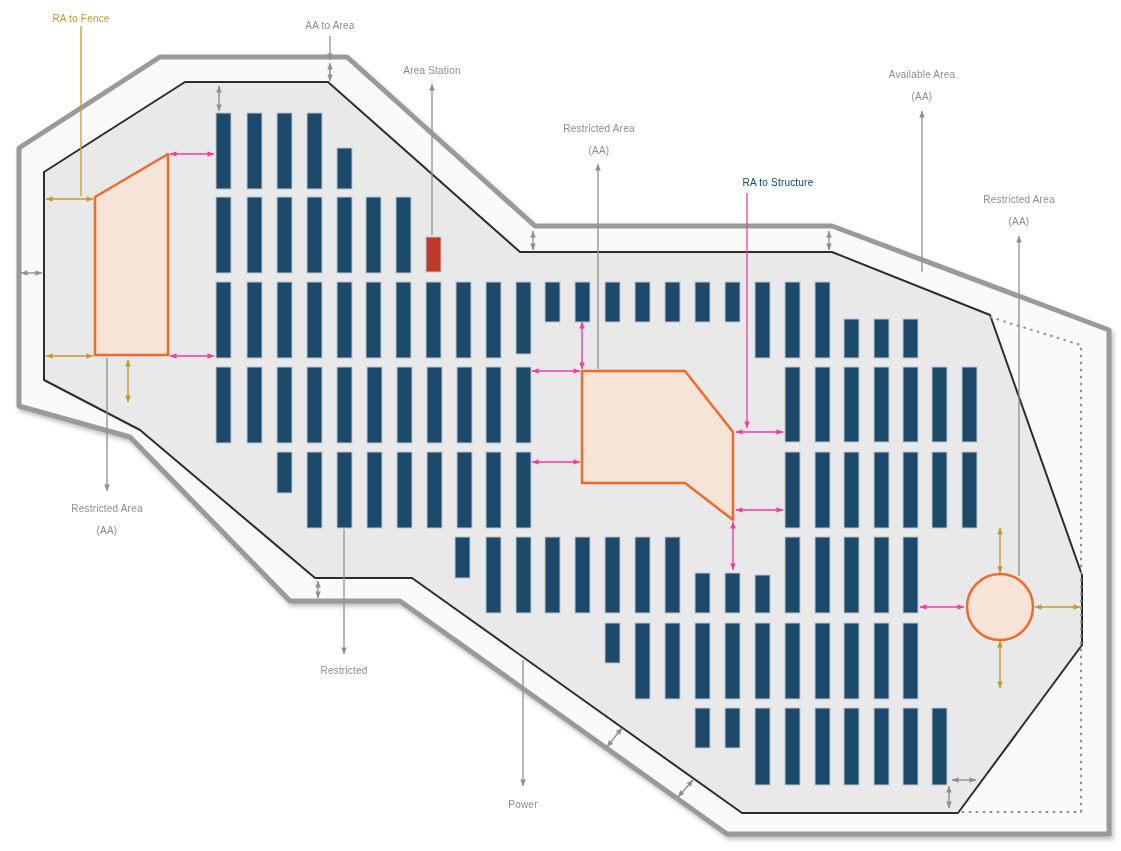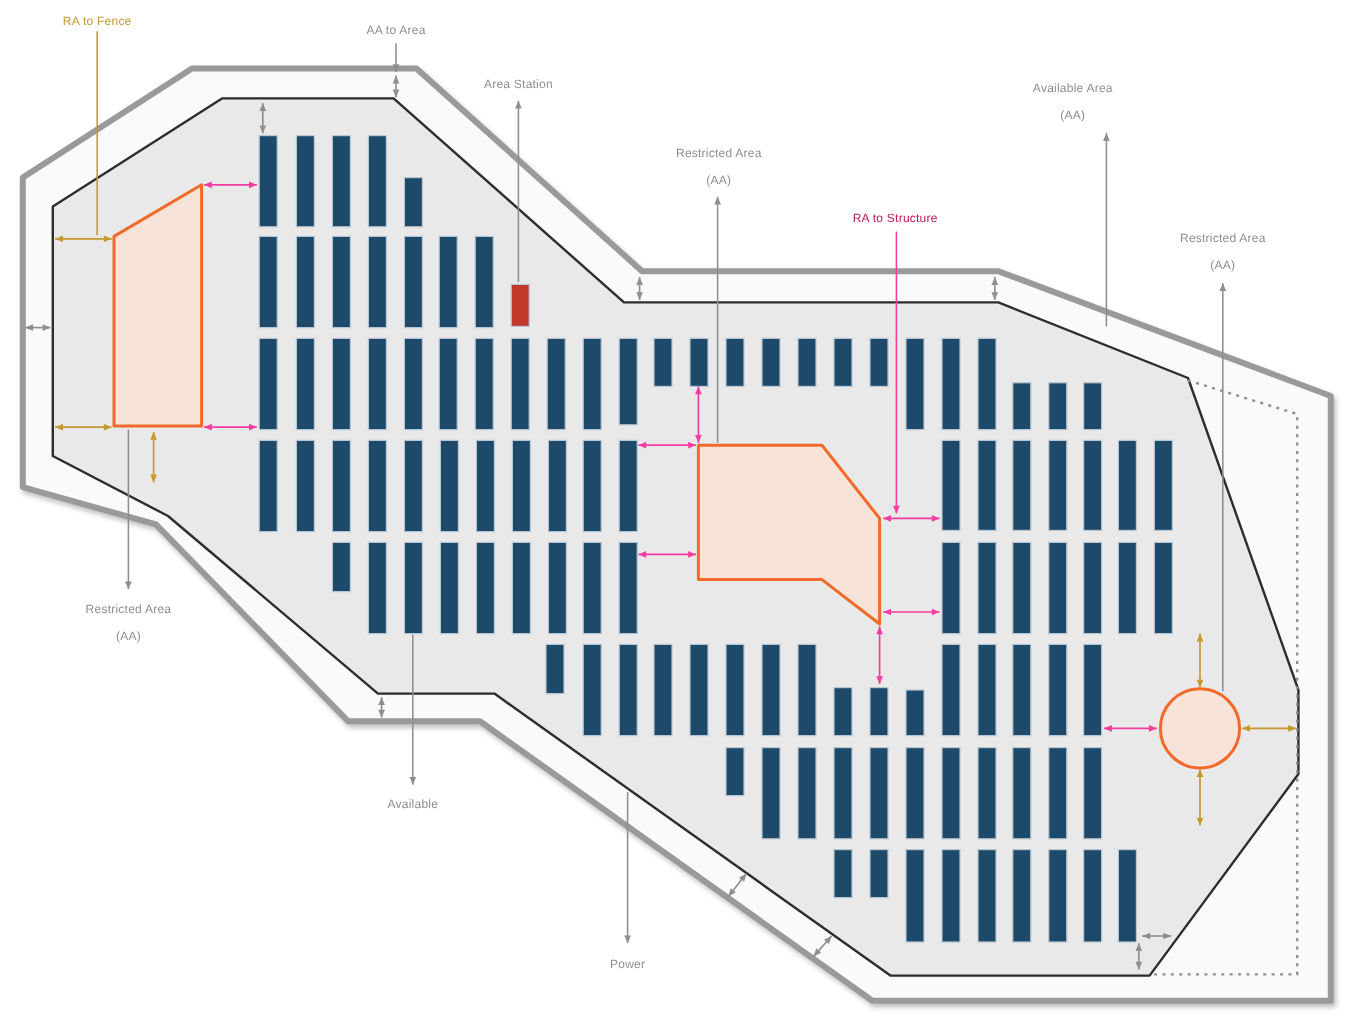--- a/index.html
+++ b/index.html
@@ -2,21 +2,21 @@
 <html><head>
 <meta charset="utf-8">
 <style>
   html,body{margin:0;padding:0;background:#ffffff;}
   #stage{position:relative;width:1121px;height:851px;background:#ffffff;overflow:hidden;
          font-family:"Liberation Sans", sans-serif;}
   #scene{position:absolute;left:0;top:0;}
   .lbl{position:absolute;transform:translateX(-50%);text-align:center;font-size:10px;
        color:#8d8d8d;line-height:22px;white-space:nowrap;letter-spacing:.2px;}
   .lbl.gold{color:#c6992f;}
-  .lbl.pink{color:#be185d;}
+  .lbl.pink{color:#0c4a6e;margin-left:32px;}
 </style>
 </head>
 <body>
 
 <div id="stage">
   <svg id="scene" width="1121" height="851" viewBox="0 0 1121 851">
       <polygon points="160,57 347,57 535,226 832,226 1109,330 1109,834 727,834 400,601 290,601 130,437 19,406 19,148" fill="#fafafa" stroke="#9a9a9a" stroke-width="5" stroke-linejoin="round" style="filter:drop-shadow(2px 3px 2px rgba(0,0,0,.25))"></polygon>
       <polygon points="185,82 328,82 520,252 832,252 990,315 1082,575 1082,645 958,813 742,813 412,578 315,578 140,430 44,380 44,172" fill="#e9e9e9" stroke="#2d2d2d" stroke-width="2" stroke-linejoin="round"></polygon>
       <polyline points="990,317 1081,345 1081,812 958,812" fill="none" stroke="#8f8f8f" stroke-width="2" stroke-dasharray="2.5 4.5"></polyline>
       <rect x="216" y="113" width="15" height="76" fill="#1d4a6b" stroke="#b9c6d2" stroke-width="1"></rect>
@@ -234,31 +234,31 @@
   <div class="lbl" style="left:432px;top:60px">
       <div>Area Station</div>
     </div>
   <div class="lbl" style="left:599px;top:118px">
     <div>Restricted Area</div>
     <div>(AA)</div>
   </div>
   <div class="lbl pink" style="left:746px;top:172px">
       <div>RA to Structure</div>
     </div>
-  <div class="lbl" style="left:894px;top:64px">
+  <div class="lbl" style="left:922px;top:64px">
     <div>Available Area</div>
     <div>(AA)</div>
   </div>
   <div class="lbl" style="left:1019px;top:189px">
     <div>Restricted Area</div>
     <div>(AA)</div>
   </div>
   <div class="lbl" style="left:107px;top:498px">
     <div>Restricted Area</div>
     <div>(AA)</div>
   </div>
   <div class="lbl" style="left:344px;top:660px">
-      <div>Available</div>
+      <div>Restricted</div>
     </div>
   <div class="lbl" style="left:523px;top:794px">
       <div>Power</div>
     </div>
 </div>
 
 </body></html>

